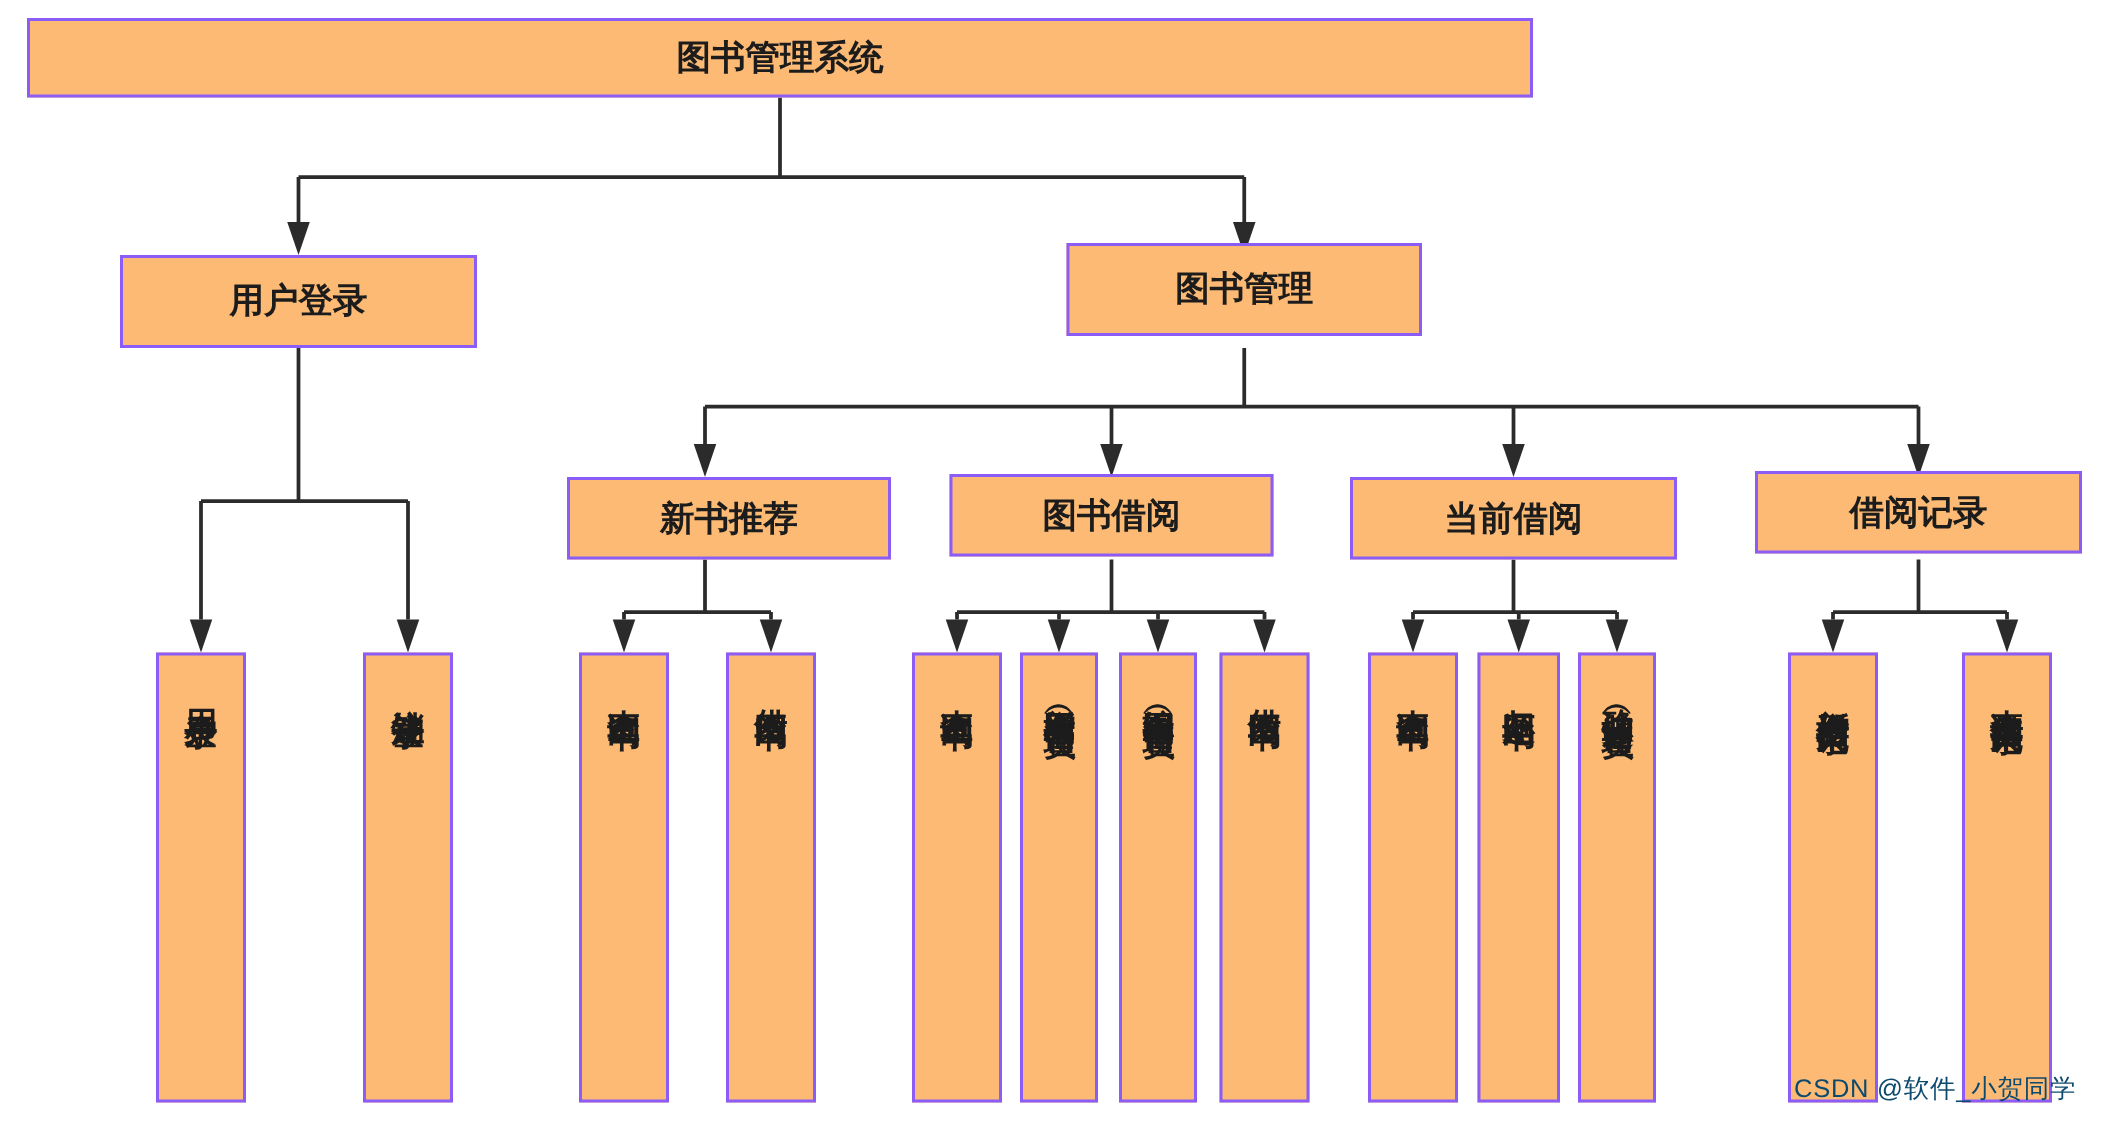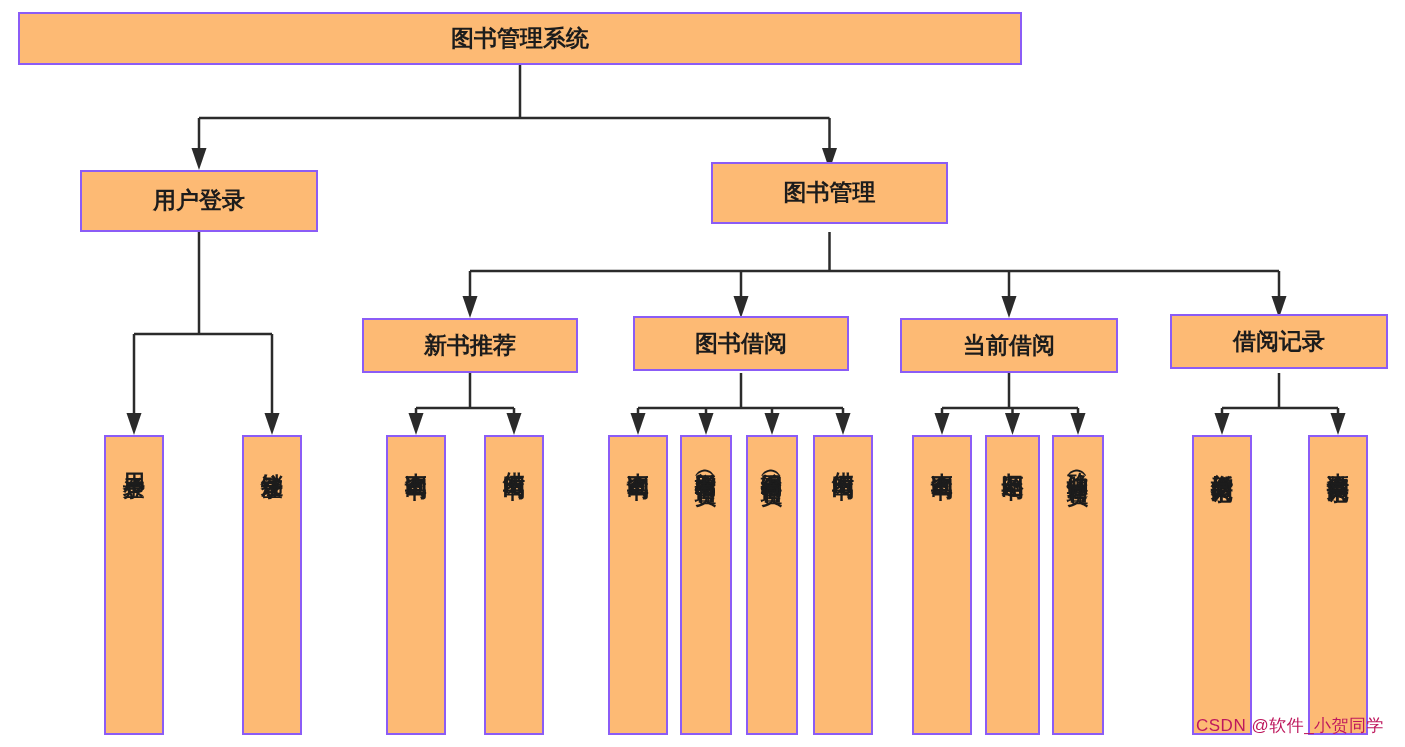--- a/index.html
+++ b/index.html
@@ -131,21 +131,21 @@
   <div id="nodes-layer">
       <div class="node horizontal root" style="left: 18px; top: 12px; width: 1004px; height: 53px;">
         <span class="label">图书管理系统</span>
       </div>
       <div class="node horizontal" style="left: 80px; top: 170px; width: 238px; height: 62px;">
         <span class="label">用户登录</span>
       </div>
       <div class="node horizontal" style="left: 711px; top: 162px; width: 237px; height: 62px;">
         <span class="label">图书管理</span>
       </div>
-      <div class="node horizontal" style="left: 362px; top: 318px; width: 216px; height: 55px;">
+      <div class="node horizontal" style="left: 378px; top: 318px; width: 216px; height: 55px;">
         <span class="label">新书推荐</span>
       </div>
       <div class="node horizontal" style="left: 633px; top: 316px; width: 216px; height: 55px;">
         <span class="label">图书借阅</span>
       </div>
       <div class="node horizontal" style="left: 900px; top: 318px; width: 218px; height: 55px;">
         <span class="label">当前借阅</span>
       </div>
       <div class="node horizontal" style="left: 1170px; top: 314px; width: 218px; height: 55px;">
         <span class="label">借阅记录</span>
@@ -183,14 +183,14 @@
       <div class="node vertical narrow" style="left: 1052px; top: 435px; width: 52px; height: 300px;">
         <span class="label">确认归还（管理员）</span>
       </div>
       <div class="node vertical" style="left: 1192px; top: 435px; width: 60px; height: 300px;">
         <span class="label">新增借阅记录</span>
       </div>
       <div class="node vertical" style="left: 1308px; top: 435px; width: 60px; height: 300px;">
         <span class="label">查询借阅记录</span>
       </div>
     </div>
-  <div id="watermark" style="left: 1196px; top: 714px; color: #be185d;">CSDN @软件_小贺同学</div>
+  <div id="watermark" style="left: 1196px; top: 714px; color: #0c4a6e;">CSDN @软件_小贺同学</div>
 </div>
 
 </body></html>

